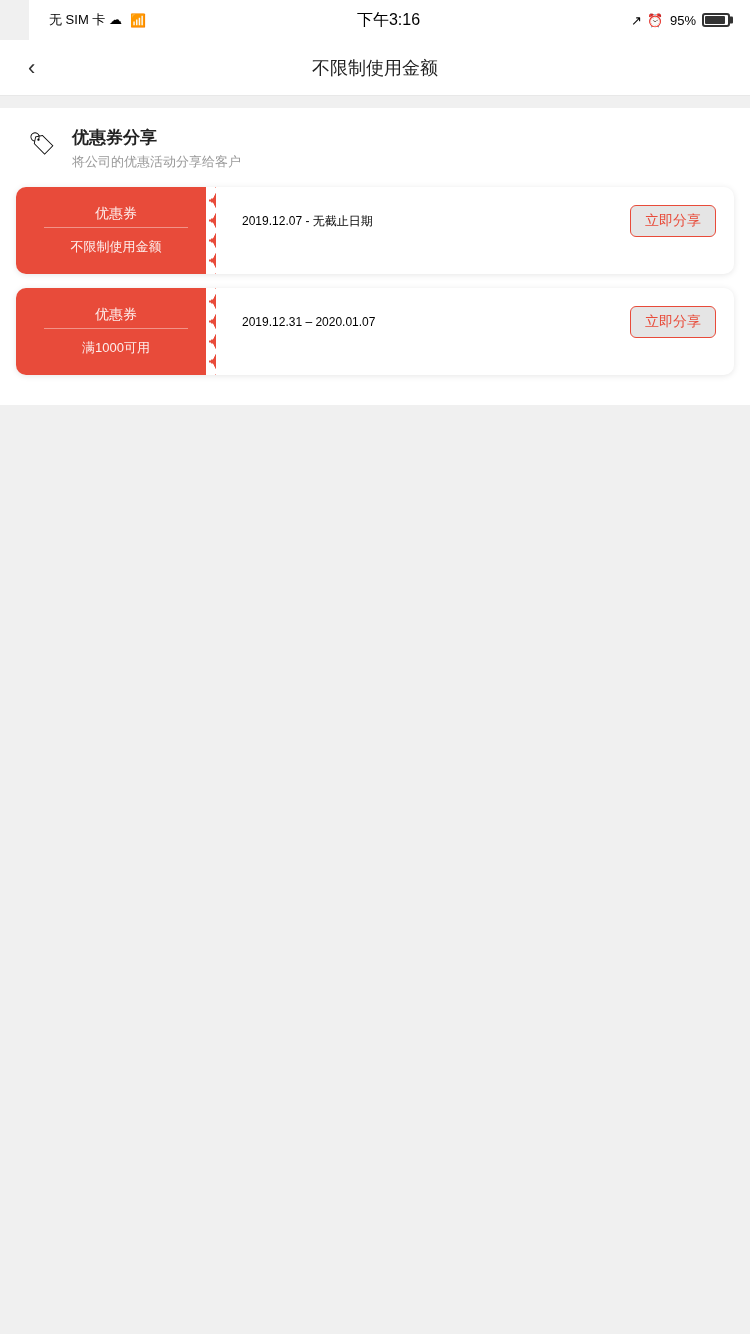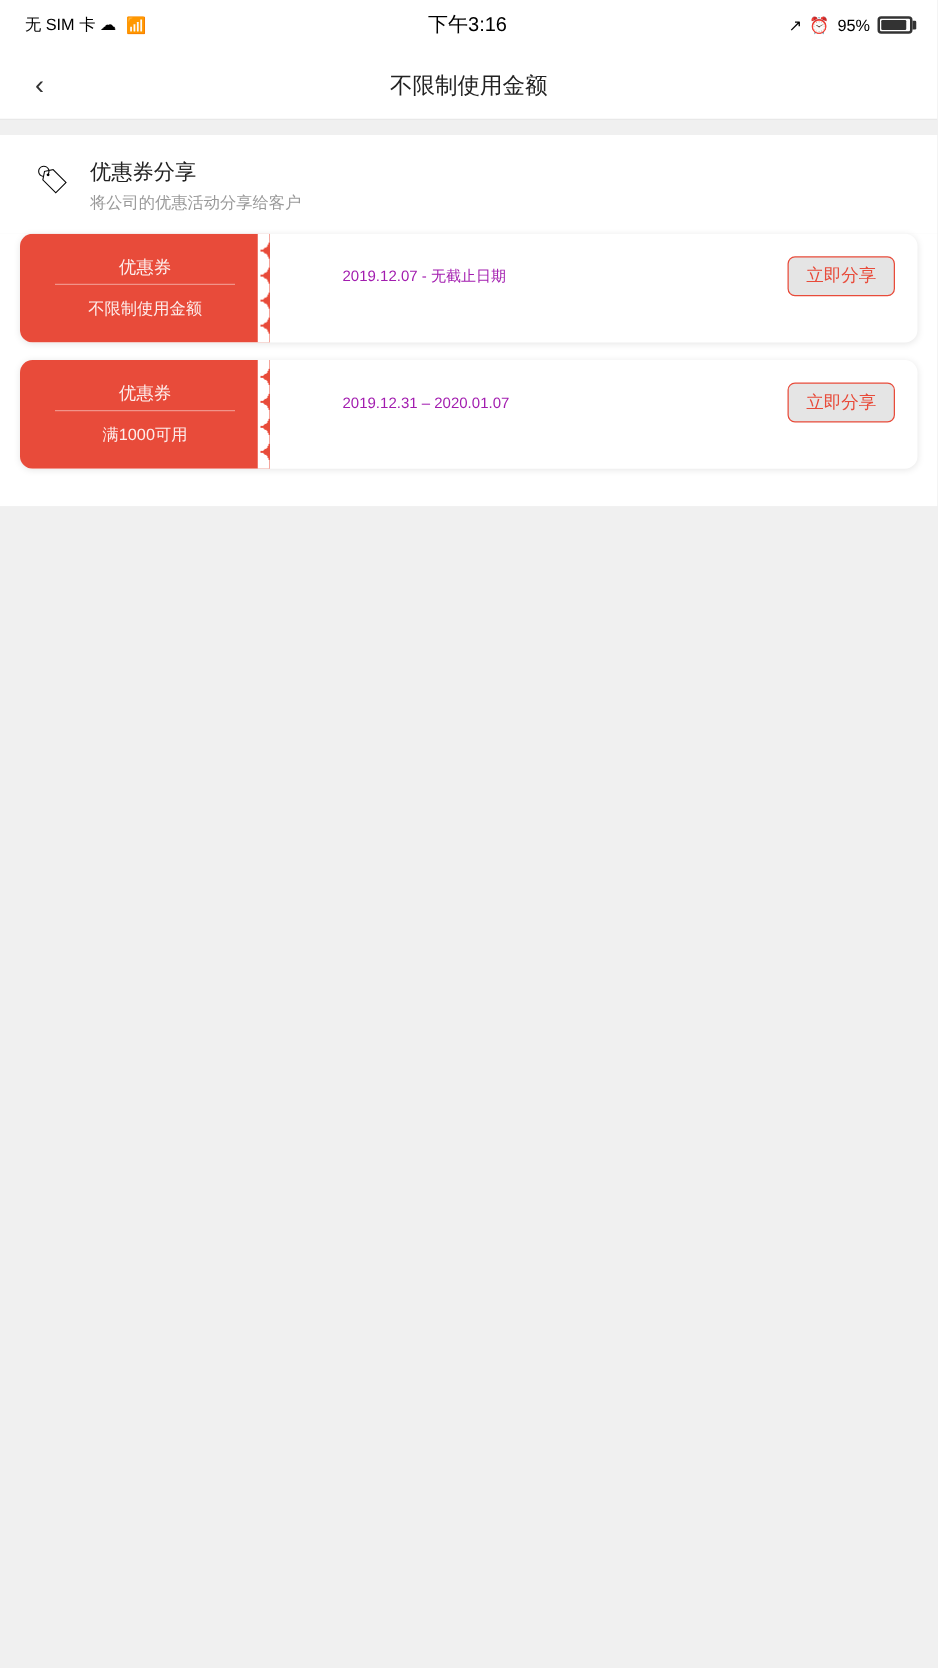--- a/index.html
+++ b/index.html
@@ -15,20 +15,21 @@
     
     .status-bar {
       background: #fff;
       height: 40px;
       display: flex;
       align-items: center;
       justify-content: space-between;
       padding: 0 20px;
       font-size: 14px;
       font-weight: 500;
+      margin-left: 29px;
     }
     .status-left { display: flex; align-items: center; gap: 8px; font-size: 13px; }
     .status-center { font-size: 16px; font-weight: 500; }
     .status-right { display: flex; align-items: center; gap: 6px; font-size: 13px; }
     .battery-bar {
       width: 28px; height: 14px; border: 2px solid #333; border-radius: 3px;
       position: relative; display: inline-flex; align-items: center; padding: 1px;
     }
     .battery-bar::after {
       content: '';
@@ -82,21 +83,21 @@
       height: 36px;
       display: flex;
       align-items: center;
       justify-content: center;
       font-size: 22px;
       flex-shrink: 0;
     }
     .section-text {}
     .section-title {
       font-size: 17px;
-      font-weight: 400;
+      font-weight: 700;
       color: #222;
       margin-bottom: 4px;
     }
     .section-subtitle {
       font-size: 13px;
       color: #999;
     }
 
     
     .coupon-list {
@@ -105,21 +106,20 @@
     }
 
     .coupon-card {
       display: flex;
       background: #fff;
       border-radius: 10px;
       overflow: hidden;
       margin-bottom: 14px;
       box-shadow: 0 1px 6px rgba(0,0,0,0.10);
       position: relative;
-      gap: 32px;
     }
 
     
     .coupon-left {
       background: #e84b3a;
       width: 200px;
       flex-shrink: 0;
       display: flex;
       flex-direction: column;
       align-items: center;
@@ -180,21 +180,21 @@
       color: #222;
       margin-bottom: 14px;
     }
     .coupon-meta-row {
       display: flex;
       align-items: center;
       justify-content: space-between;
     }
     .coupon-date {
       font-size: 12px;
-      color: #a21caf;
+      color: #000000;
     }
     .share-btn {
       border: 1.5px solid #e84b3a;
       color: #e84b3a;
       background: #e5e5e5;
       border-radius: 6px;
       padding: 6px 14px;
       font-size: 14px;
       cursor: pointer;
       white-space: nowrap;

